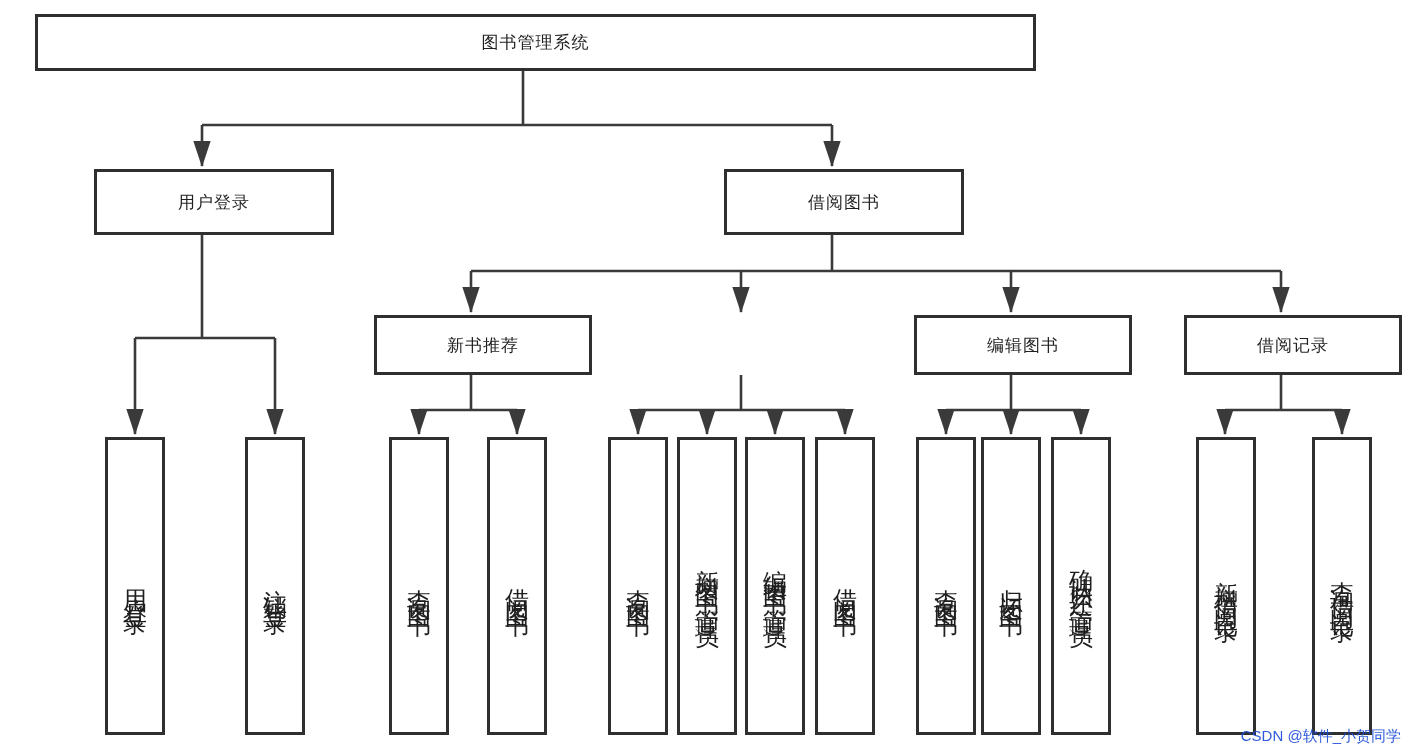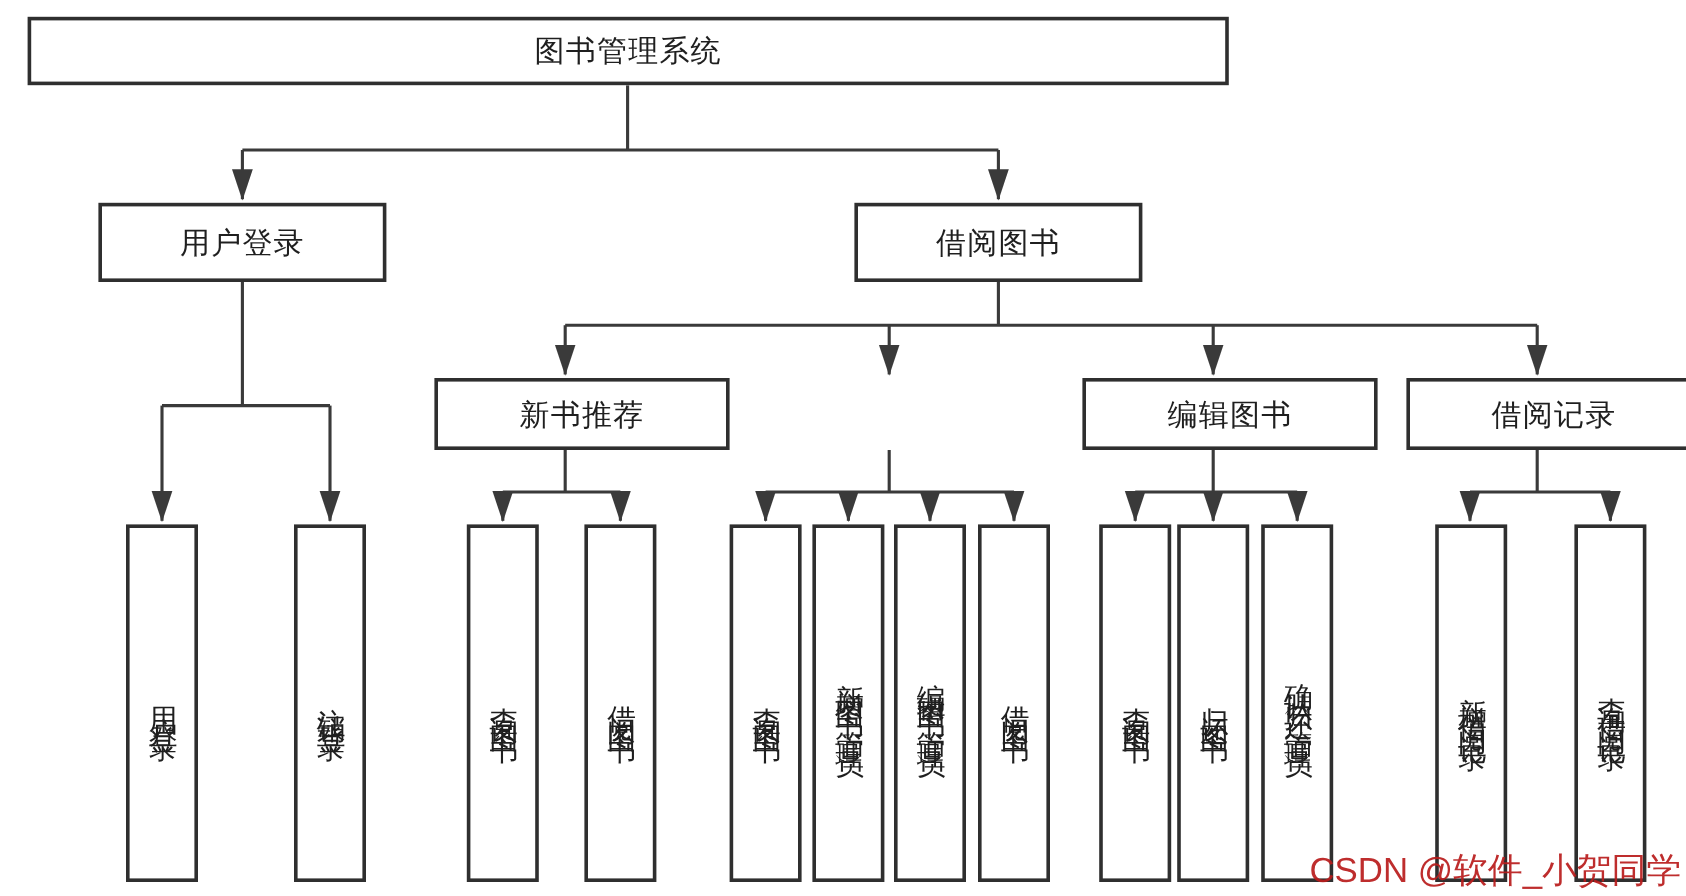--- a/index.html
+++ b/index.html
@@ -6,32 +6,32 @@
   .stage {
     position:relative; width:1405px; height:747px; background:#ffffff;
     font-family:"Liberation Sans","DejaVu Sans",sans-serif; overflow:hidden;
   }
   .wires { position:absolute; left:0; top:0; z-index:1; }
   .node, .leaf {
     position:absolute; box-sizing:border-box; background:#ffffff;
     border:3px solid #2f2f2f; display:flex; align-items:center; justify-content:center;
     z-index:2; color:#1f1f1f;
   }
-  .node { font-size:25px; letter-spacing:1px; white-space:nowrap; }
+  .node { font-size:17px; letter-spacing:1px; white-space:nowrap;margin-left:12px; }
   .root  { left:23px;  top:14px;  width:1001px; height:57px; }
   .lvl2  { top:169px; height:66px; width:240px; }
-  .lvl3  { top:315px; height:60px; width:246px; }
+  .lvl3  { top:315px; height:60px; width:218px; }
   .leaf  { top:437px; height:298px; width:60px; }
   .leaf span {
     writing-mode:vertical-rl; text-orientation:mixed;
     font-size:24px; letter-spacing:8px; color:#1f1f1f; line-height:1;
   }
   .watermark {
     position:absolute; right:4px; bottom:1px; z-index:3;
-    font-size:29px; color:#b91c1c; opacity:0.92; white-space:nowrap;
+    font-size:15px; color:#1d4ed8; opacity:0.92; white-space:nowrap;
   }
 </style>
 </head>
 <body>
 
 <div class="stage">
 
   <svg class="wires" width="1405" height="747" viewBox="0 0 1405 747">
     <defs>
       <marker id="arw" viewBox="0 0 24 16" refX="23" refY="8" markerWidth="26" markerHeight="18" markerUnits="userSpaceOnUse" orient="auto">

